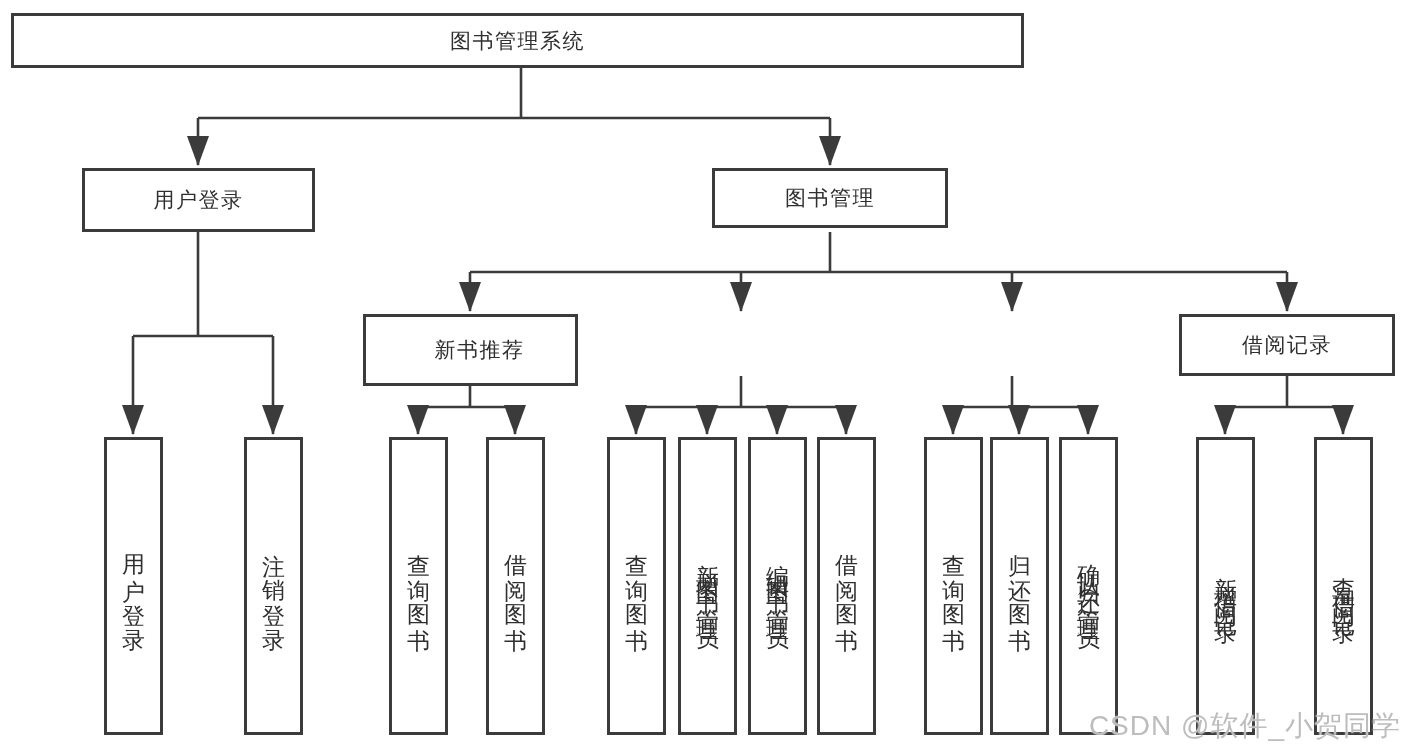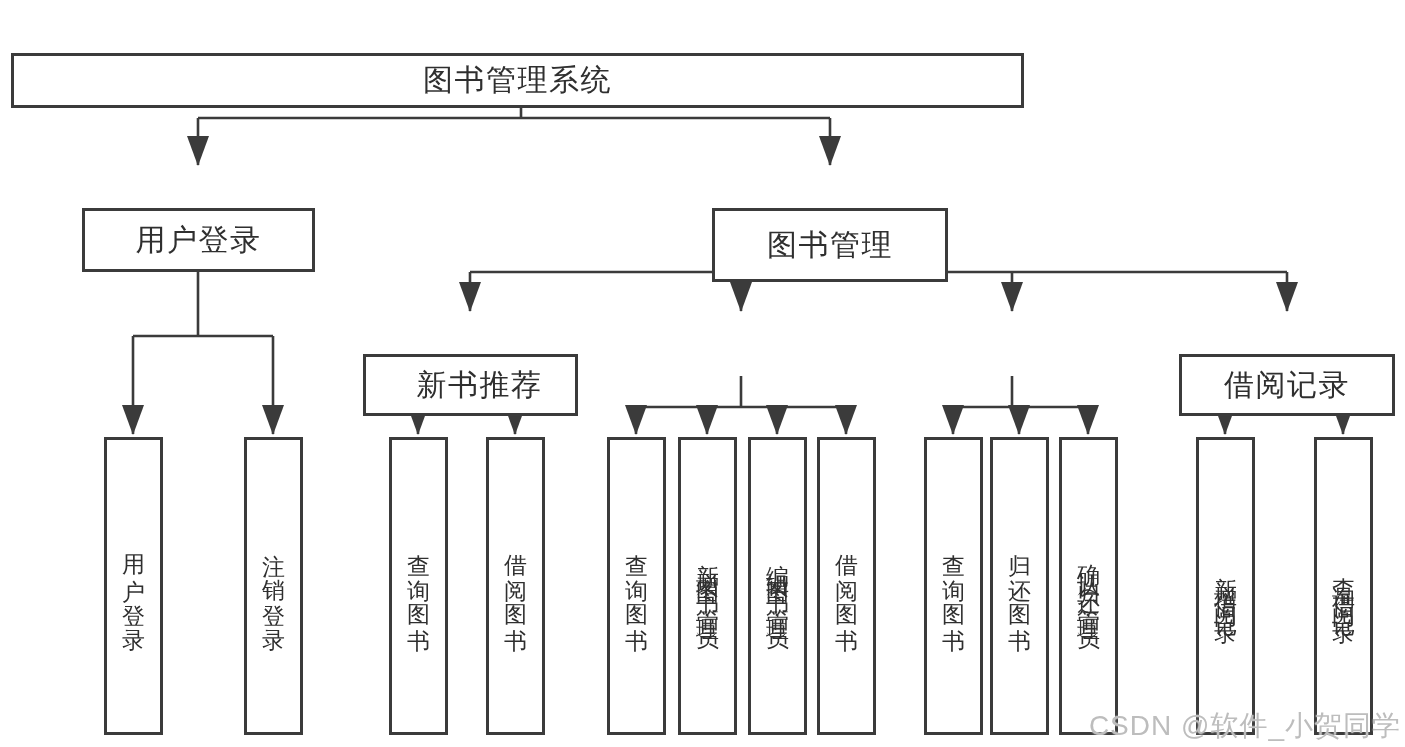--- a/index.html
+++ b/index.html
@@ -27,24 +27,23 @@
   }
   .box{
     position:absolute;
     box-sizing:border-box;
     border:3px solid var(--line);
     background:#fff;
     display:flex;
     align-items:center;
     justify-content:center;
     color:var(--text);
-    font-size:30px;
+    font-size:21px;
     letter-spacing:1.5px;
     z-index:2;
-    margin-top:40px;
   }
   .vbox{
     position:absolute;
     box-sizing:border-box;
     border:3px solid var(--line);
     background:#fff;
     display:flex;
     align-items:center;
     justify-content:center;
     color:var(--text);
@@ -119,23 +118,23 @@
       <path d="M1287,376 V407"></path>
       <path d="M1225,407 H1343"></path>
       <path d="M1225,407 V434" marker-end="url(#arw)"></path>
       <path d="M1343,407 V434" marker-end="url(#arw)"></path>
     </g>
   </svg>
 
   <div class="box" style="left:11px;top:13px;width:1013px;height:55px;">图书管理系统</div>
 
   <div class="box" style="left:82px;top:168px;width:233px;height:64px;">用户登录</div>
-  <div class="box" style="left:712px;top:168px;width:236px;height:74px;">图书管理</div>
+  <div class="box" style="left:712px;top:168px;width:236px;height:60px;">图书管理</div>
 
-  <div class="box" style="left:363px;top:314px;width:215px;height:62px;padding-left:18px;">新书推荐</div>
+  <div class="box" style="left:363px;top:314px;width:215px;height:72px;padding-left:18px;">新书推荐</div>
   <div class="box" style="left:1179px;top:314px;width:216px;height:62px;">借阅记录</div>
 
   <div class="vbox" style="left:104px;top:437px;width:59px;height:298px;">
     <span style="letter-spacing: 25px;">用户登录</span>
   </div>
   <div class="vbox" style="left:244px;top:437px;width:59px;height:298px;">
     <span style="letter-spacing: 25px;">注销登录</span>
   </div>
 
   <div class="vbox" style="left:389px;top:437px;width:59px;height:298px;">

